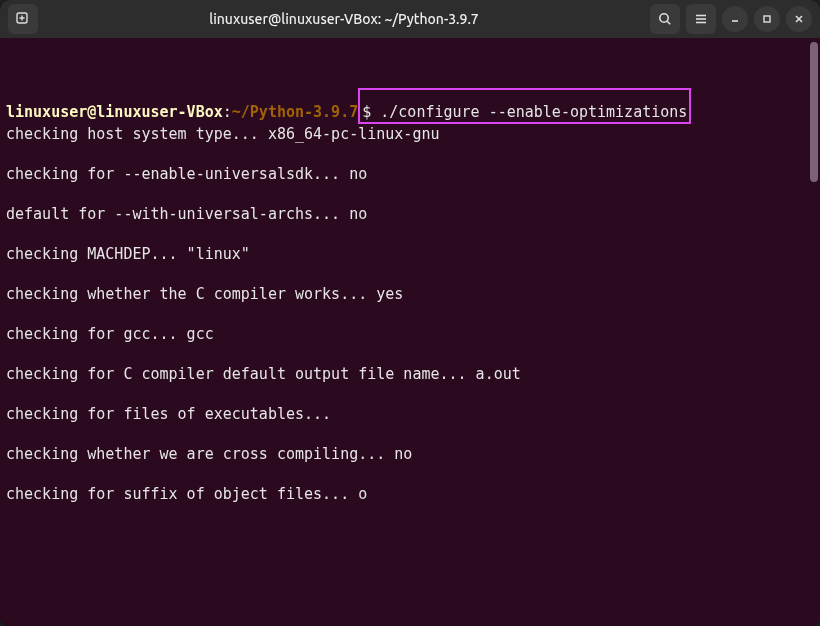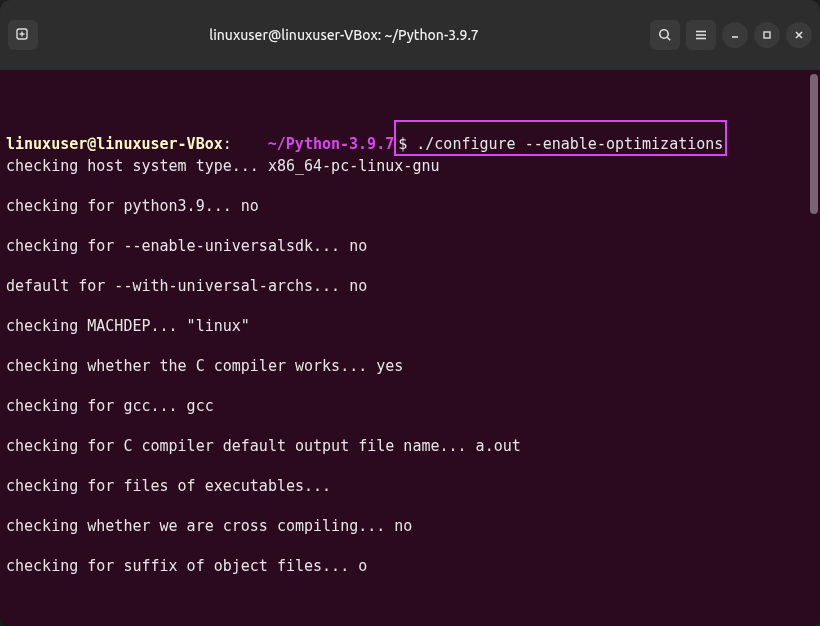--- a/index.html
+++ b/index.html
@@ -19,21 +19,21 @@
     background: #2b0a1f;
     border-radius: 10px;
     box-shadow: 0 2px 10px rgba(0,0,0,0.6);
     overflow: hidden;
   }
   .titlebar {
     height: 38px;
     background: #2d2d2d;
     display: flex;
     align-items: center;
-    padding: 16px 8px;
+    padding: 0 8px;
     gap: 6px;
     color: #eee;
     font-family: "Ubuntu", sans-serif;
     font-size: 14px;
   }
   .tb-left {
     display: flex;
     align-items: center;
     gap: 6px;
   }
@@ -83,21 +83,21 @@
     line-height: 20px;
     position: relative;
     white-space: pre;
     overflow: hidden;
   }
   .prompt-line {
     display: inline-block;
   }
   .prompt-user { color: #fef9c3; font-weight: bold; }
   .prompt-colon { color: #e6e6e6; }
-  .prompt-path { color: #d946ef; font-weight: bold; margin-left: 36px; }
+  .prompt-path { color: #a16207; font-weight: bold; }
   .cmd-box {
     border: 2px solid #d946ef;
     padding: 12px 2px 0 2px;
     display: inline-block;
   }
   .out-line { display:block; }
   .scrollbar {
     position: absolute;
     right: 2px;
     top: 4px;
@@ -155,21 +155,20 @@
           <line x1="10" y1="4" x2="4" y2="10" stroke="#ddd" stroke-width="1.6"></line>
         </svg>
       </div>
     </div>
   </div>
 
   <div class="terminal">
     <div class="scrollbar"></div>
 <span class="prompt-line"><span class="prompt-user">linuxuser@linuxuser-VBox</span><span class="prompt-colon">:</span><span class="prompt-path">~/Python-3.9.7</span><span class="cmd-box"><span class="prompt-colon">$</span><span> ./configure --enable-optimizations</span></span></span>
 <span class="out-line">checking host system type... x86_64-pc-linux-gnu</span>
-<span class="out-line">checking for python3.9... no</span>
 <span class="out-line">checking for --enable-universalsdk... no</span>
 <span class="out-line">default for --with-universal-archs... no</span>
 <span class="out-line">checking MACHDEP... "linux"</span>
 <span class="out-line">checking whether the C compiler works... yes</span>
 <span class="out-line">checking for gcc... gcc</span>
 <span class="out-line">checking for C compiler default output file name... a.out</span>
 <span class="out-line">checking for files of executables...</span>
 <span class="out-line">checking whether we are cross compiling... no</span>
 <span class="out-line">checking for suffix of object files... o</span>
 

